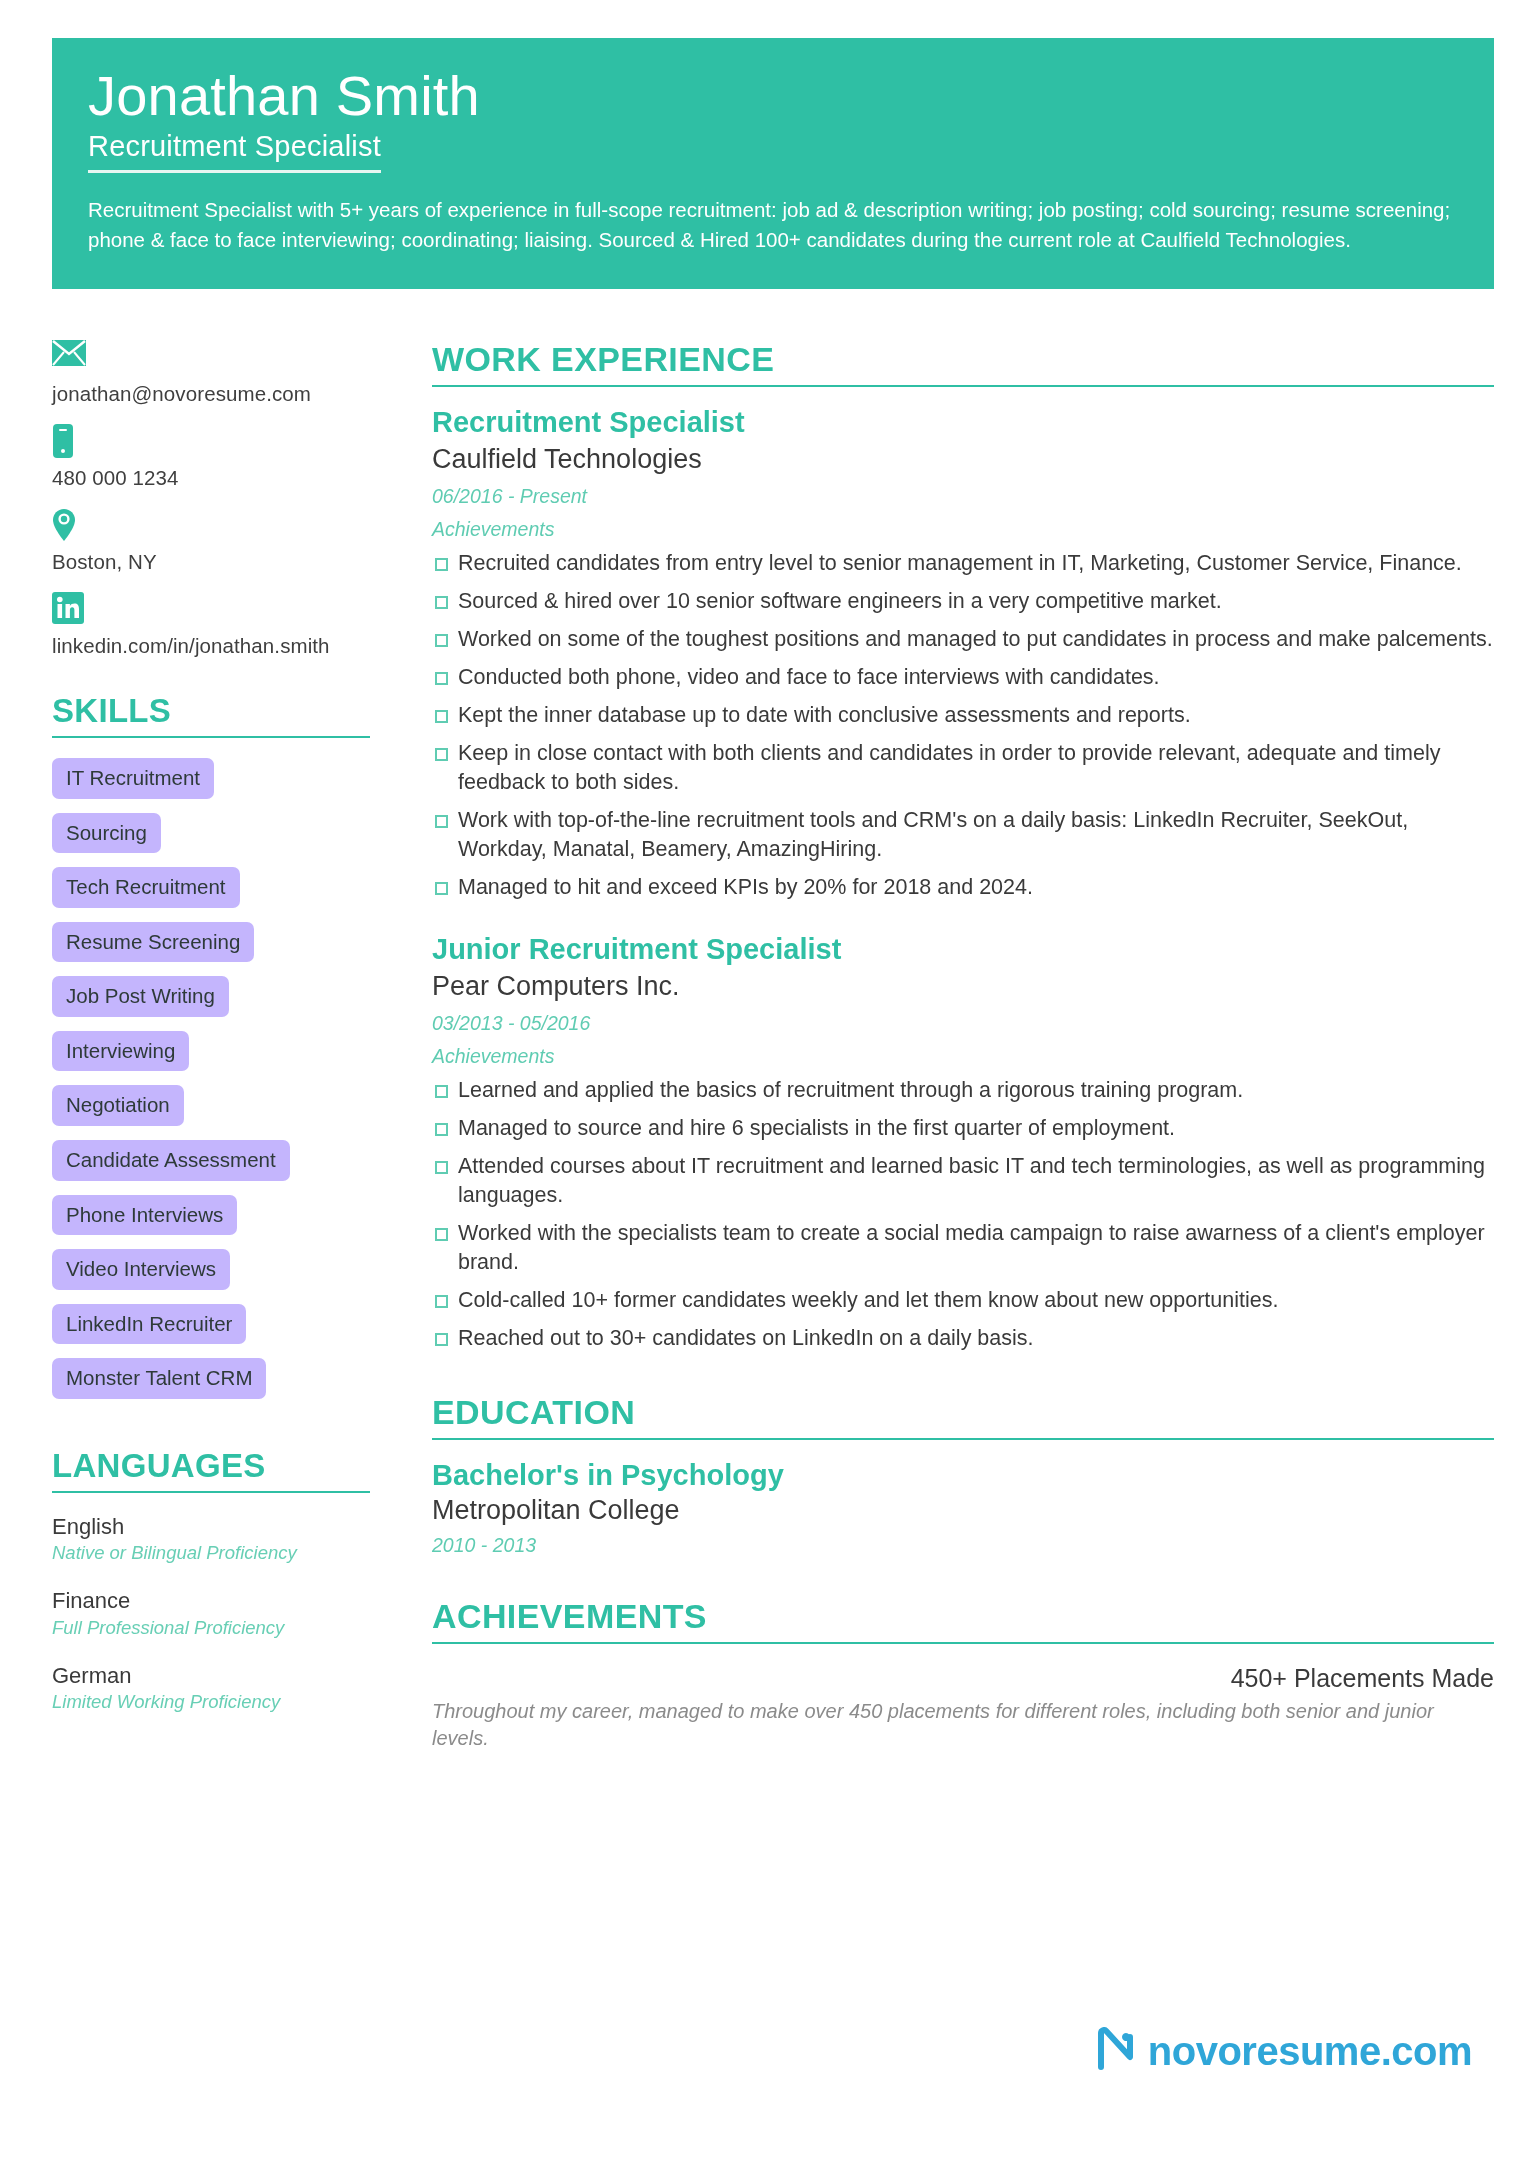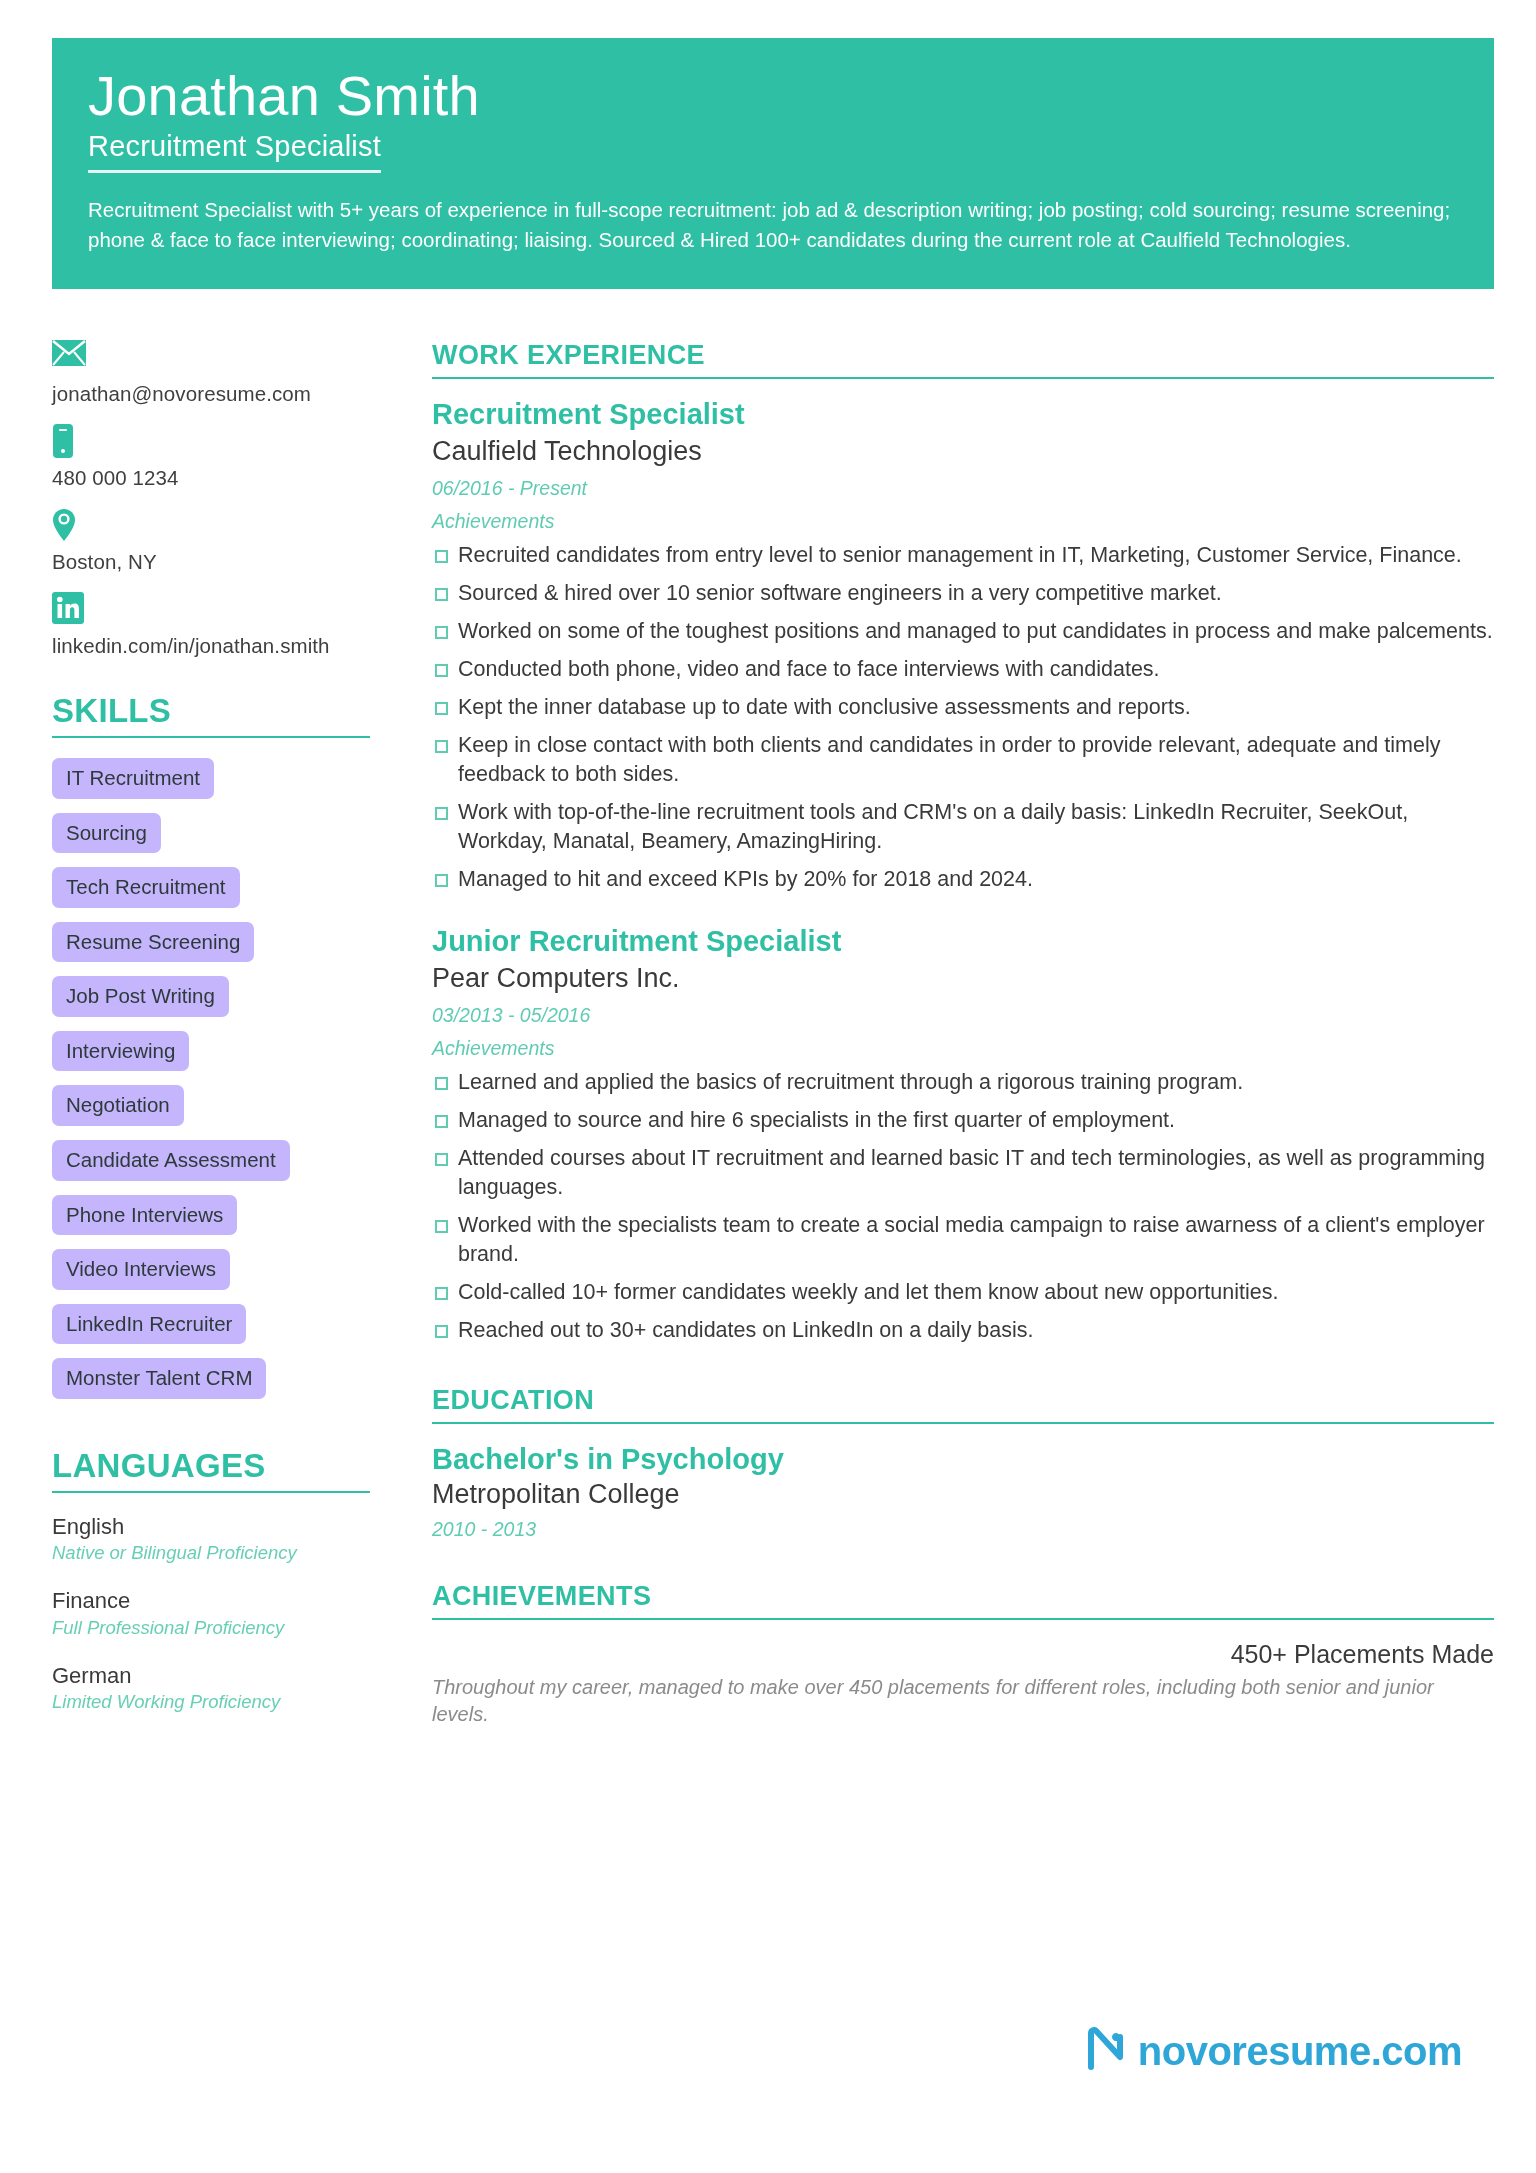--- a/index.html
+++ b/index.html
@@ -120,21 +120,21 @@
   .lang-level {
     font-size: 18.5px;
     color: #68cfb5;
     font-style: italic;
     line-height: 1.3;
     margin-top: 1px;
   }
 
   
   .main-section-title {
-    font-size: 27px;
+    font-size: 34px;
     font-weight: 700;
     color: #2fbfa4;
     letter-spacing: 0.4px;
   }
   .main-rule {
     border-bottom: 2.5px solid #2fbfa4;
     margin-top: 6px;
     margin-bottom: 18px;
     width: 100%;
   }
@@ -218,21 +218,21 @@
     font-style: italic;
     color: #8b8b8b;
     line-height: 1.35;
     margin-top: 4px;
     max-width: 1010px;
   }
 
   
   .footer-logo {
     position: absolute;
-    right: 74px;
+    right: 64px;
     bottom: 42px;
     display: flex;
     align-items: center;
     gap: 9px;
   }
   .logo-mark { display: block; }
   .logo-text {
     font-size: 40px;
     font-weight: 700;
     color: #2fa6d8;

